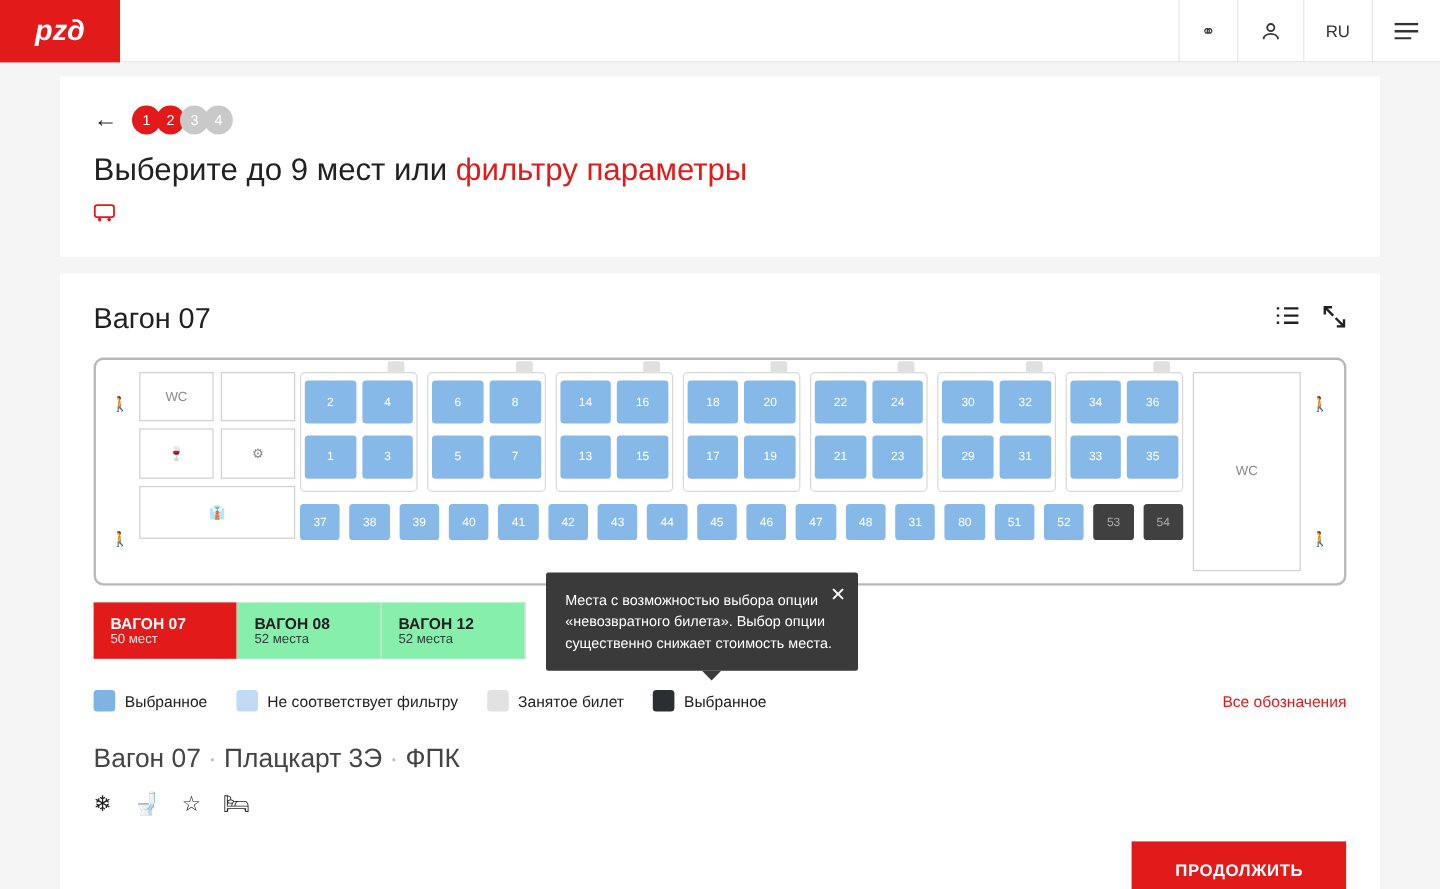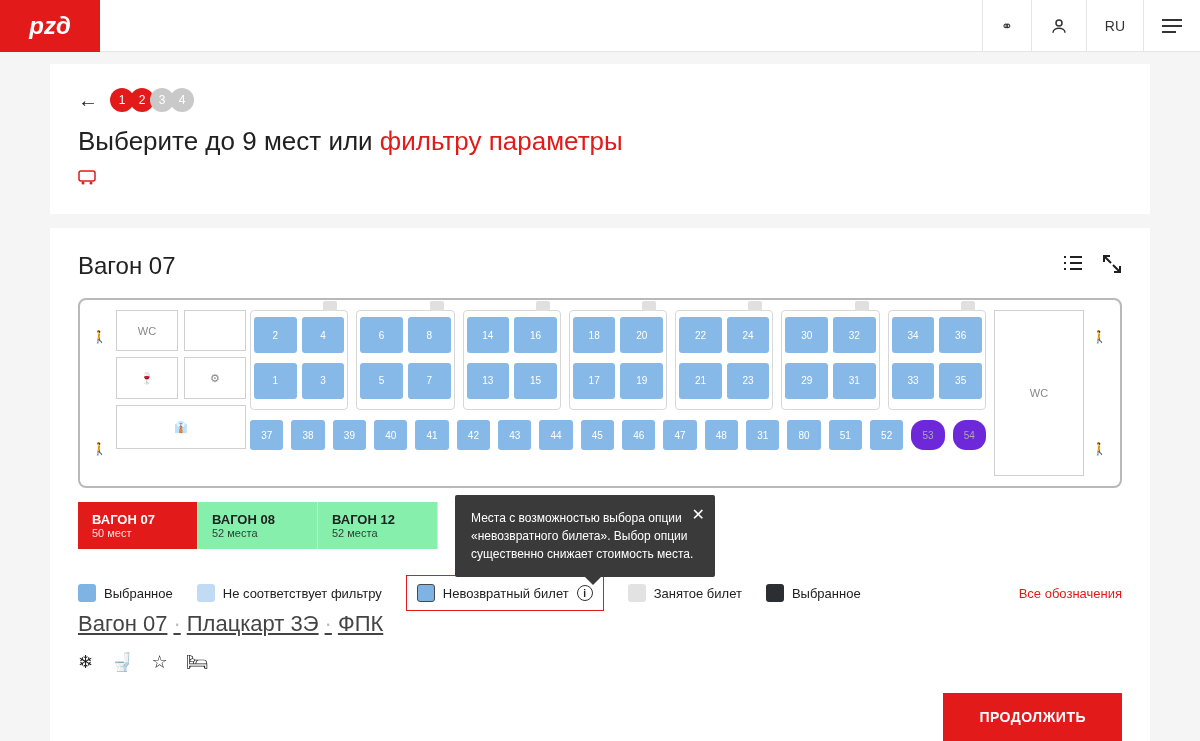--- a/index.html
+++ b/index.html
@@ -56,21 +56,21 @@
   .coupe-area { flex:1; display:flex; flex-direction:column; gap:10px; }
   .main-row { display:flex; gap:8px; height:100px; }
   .coupe { flex:1; border: 1px solid #d8d8d8; border-radius:4px; padding:6px 3px; display:grid; grid-template-columns:1fr 1fr; gap:5px; position:relative; }
   .cup { position:absolute; top:-10px; right:10px; width:14px; height:10px; background:#e0e0e0; border-radius:2px; }
   .seat {
     background:#87b9e8; color:#fff; font-size:10px; display:flex;
     align-items:center; justify-content:center; height:36px; border-radius:3px;
   }
   .side-row { display:flex; flex-direction:row-reverse; gap:8px; height:30px; }
   .side-row .seat { flex:1; background:#87b9e8; height:30px; }
-  .side-row .seat.dis { background:#6d28d9; color:#aaa;border-radius:13px; }
+  .side-row .seat.dis { background:#404040; color:#aaa; }
   
   .wc-right { width:90px; border:1px solid #d0d0d0; margin-left:4px; display:flex; align-items:center; justify-content:center; font-size:11px; color:#888; }
   
   .car-tabs { display:flex; gap:0; margin-top:14px; }
   .car-tab { width:120px; padding:10px 14px; background:#86efac; border-right:1px solid #e0e0e0; }
   .car-tab.active { background:#e21a1a; color:#fff; }
   .car-tab .n { font-weight:bold; font-size:13px; }
   .car-tab .c { font-size:11px; opacity:0.85; }
   
   .legend { display:flex; align-items:center; gap:24px; margin-top:26px; font-size:13px; position:relative; }
@@ -89,21 +89,21 @@
     position:absolute; left:377px; bottom:34px; width:260px;
     background:#3a3a3a; color:#fff; font-size:12px; padding:14px 16px;
     border-radius:2px; line-height:1.5;
   }
   .tooltip .tx { position:absolute; top:8px; right:10px; font-size:16px; }
   .tooltip::after {
     content:""; position:absolute; bottom:-8px; left:130px;
     border:8px solid transparent; border-top-color:#3a3a3a; border-bottom:0;
   }
   
-  .car-detail { font-size:22px; color:#444;text-decoration:underline; }
+  .car-detail { font-size:22px; margin-top:26px; color:#444; }
   .car-detail .sep { color:#bbb; margin:0 6px; }
   .amenities { display:flex; gap:18px; margin-top:14px; font-size:18px; }
   
   .continue-btn {
     background:#e21a1a; color:#fff; padding:16px 36px;
     font-size:14px; font-weight:bold; letter-spacing:0.5px;
     display:inline-block; float:right;
   }
   .continue-row { overflow:hidden; margin-top:20px; }
 </style>
@@ -288,25 +288,20 @@
 
     <div class="legend">
       <div class="item">
           <span class="sw free"></span>
           <span>Выбранное</span>
         </div>
       <div class="item">
           <span class="sw flt"></span>
           <span>Не соответствует фильтру</span>
         </div>
-      <div class="item nonref-box">
-        <span class="sw nv"></span>
-        <span>Невозвратный билет</span>
-        <span class="info-i">i</span>
-      </div>
       <div class="item">
           <span class="sw occ"></span>
           <span>Занятое билет</span>
         </div>
       <div class="item">
           <span class="sw sel"></span>
           <span>Выбранное</span>
         </div>
       <div class="link">Все обозначения</div>
 

